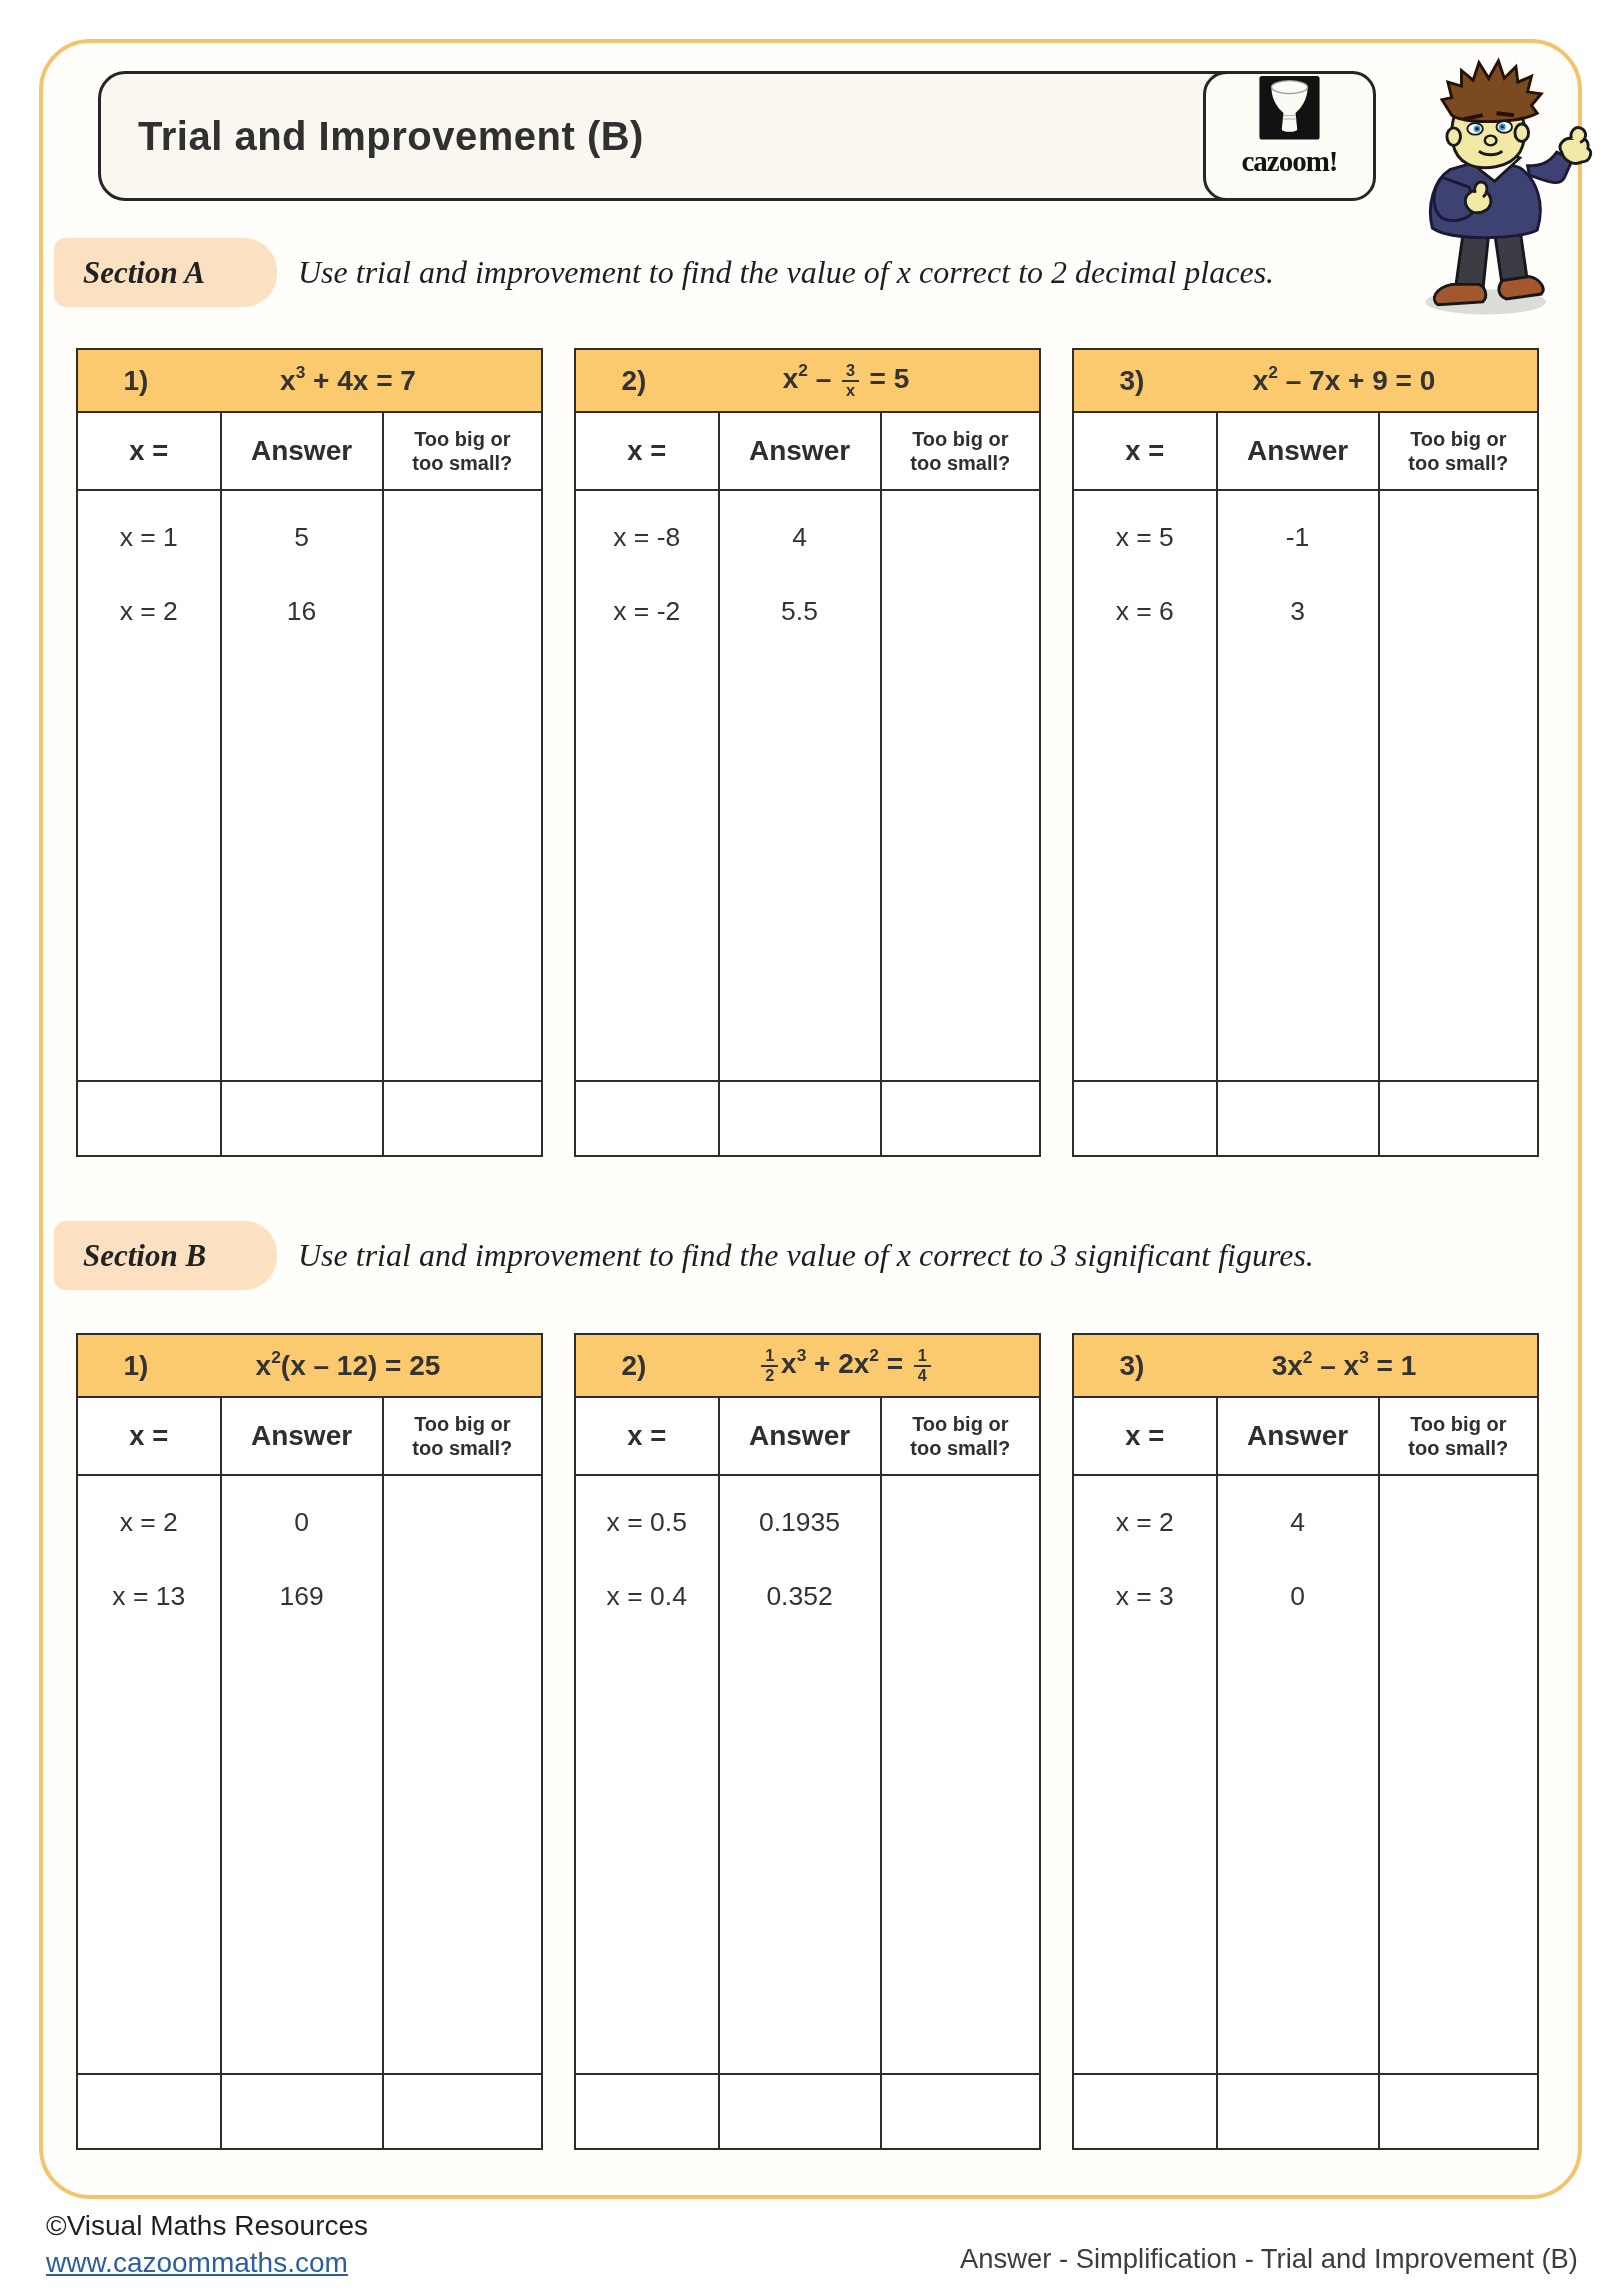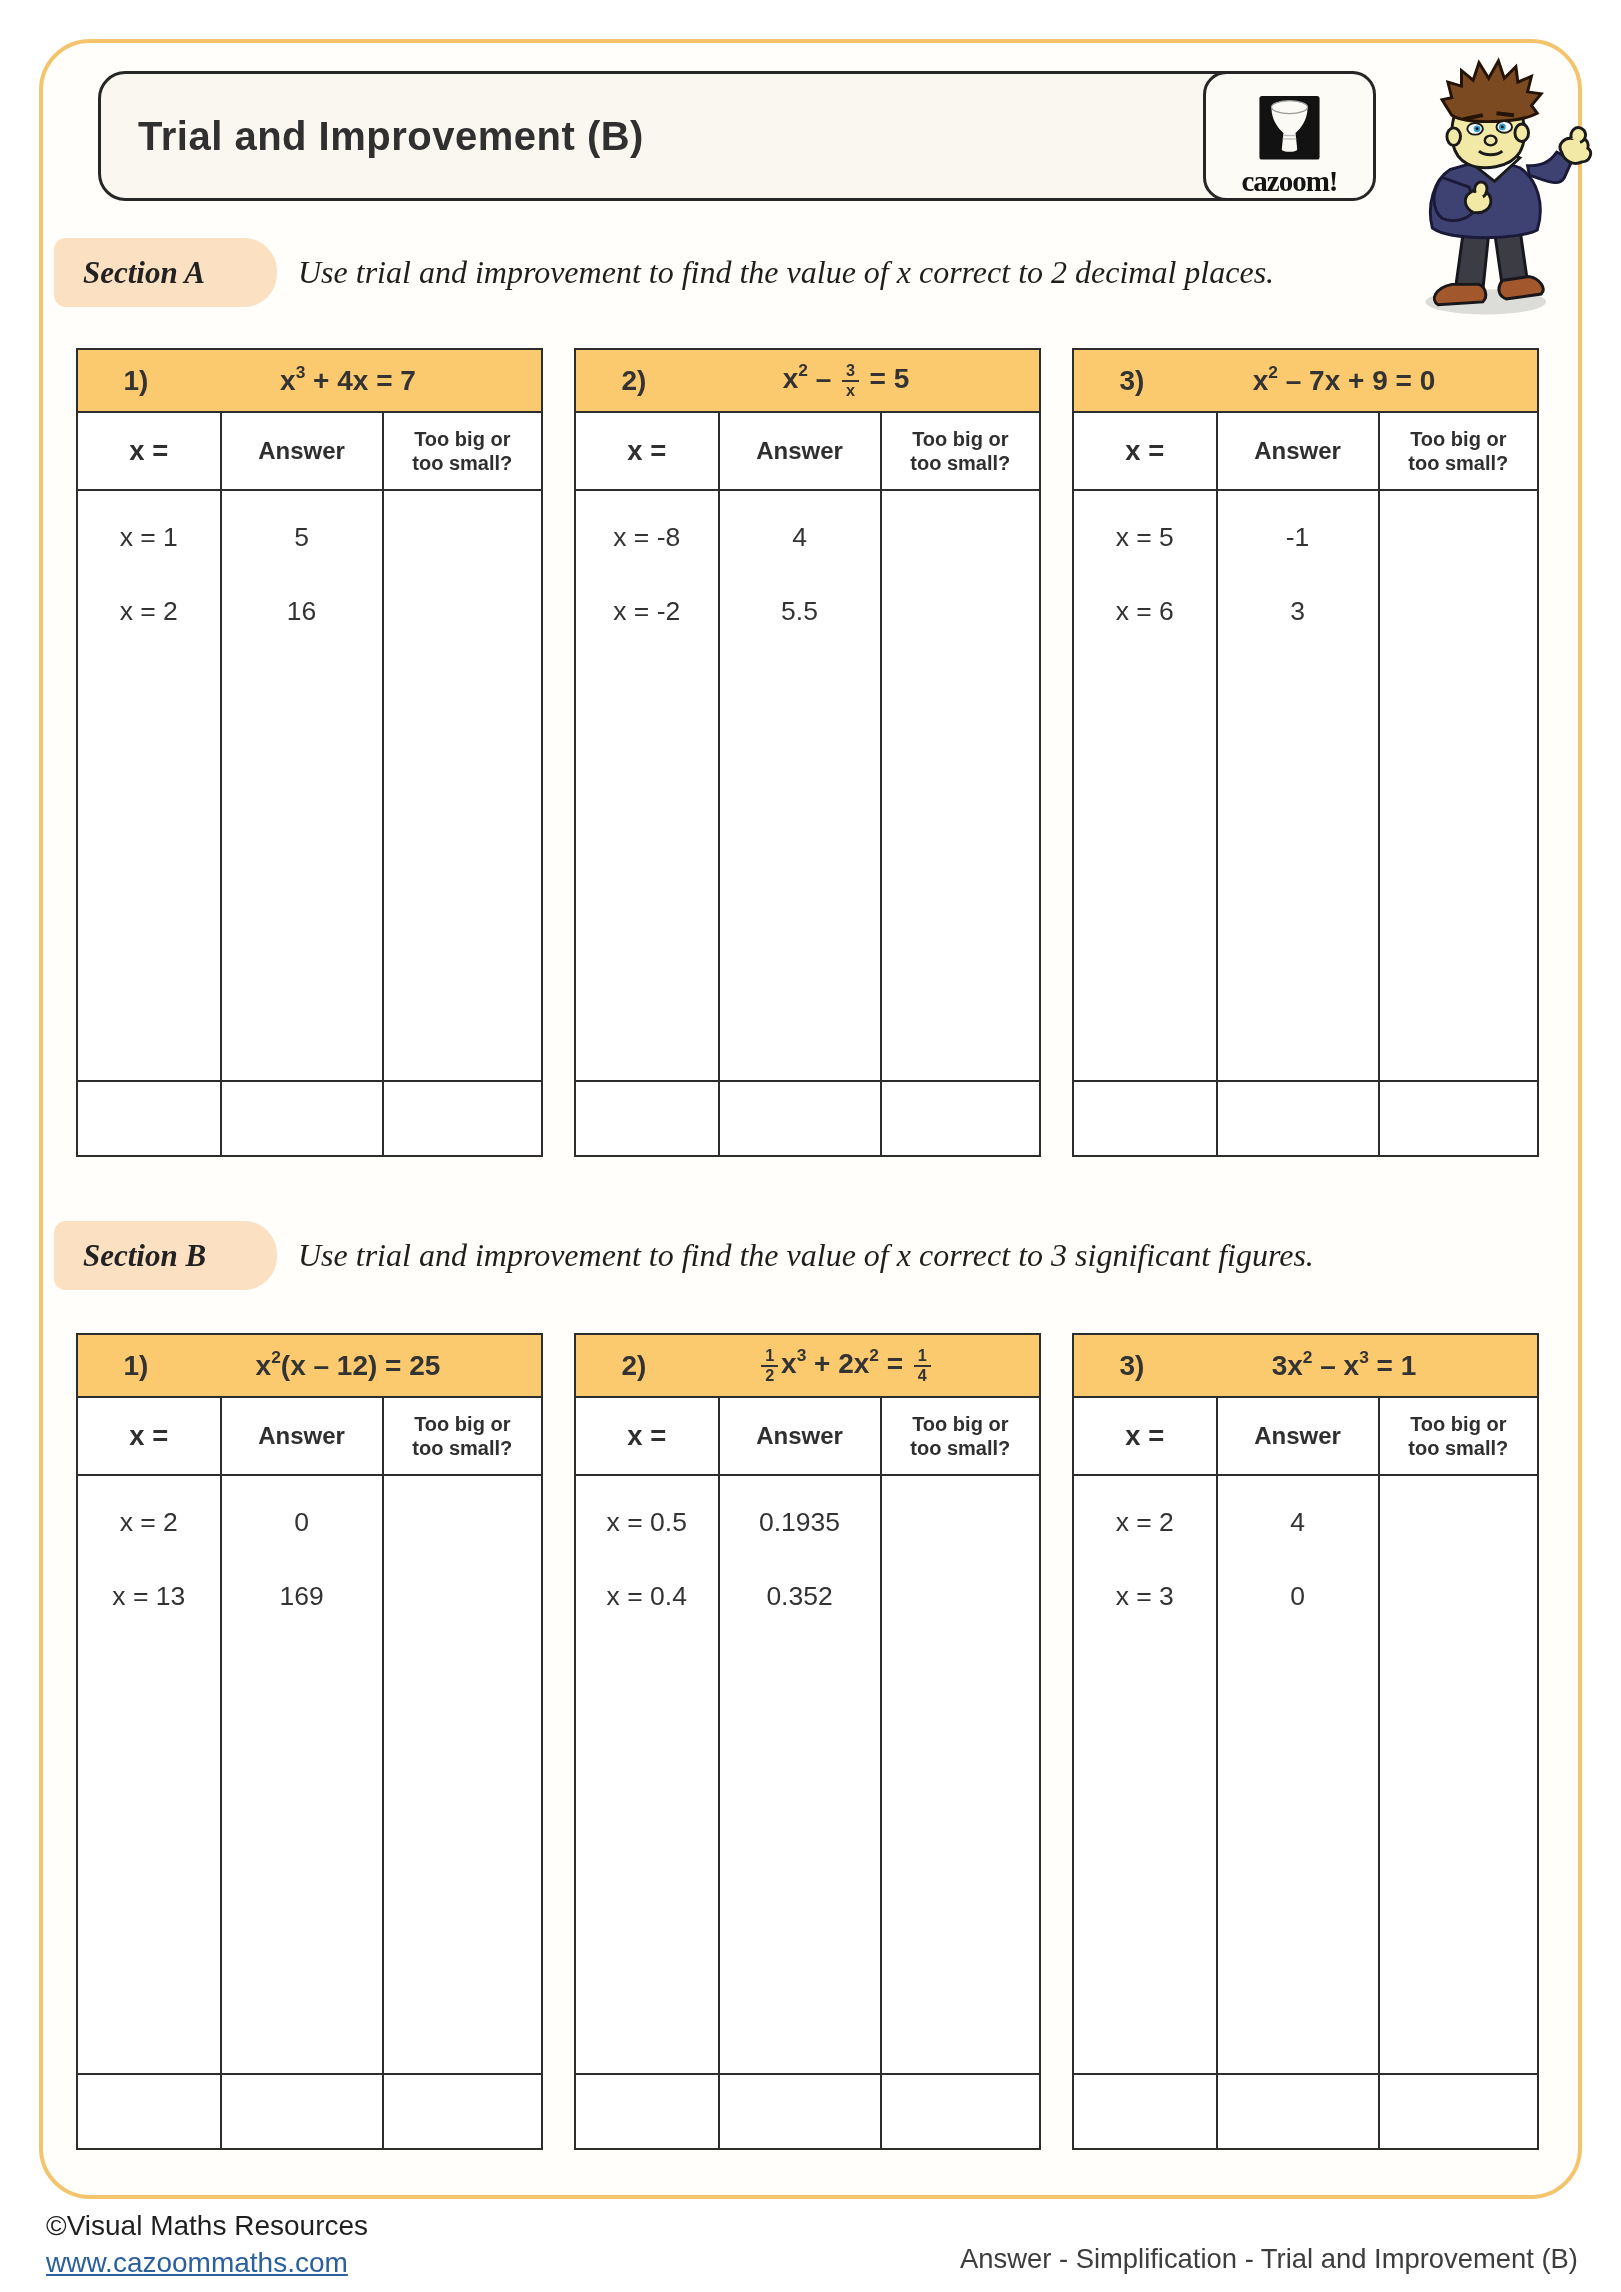--- a/index.html
+++ b/index.html
@@ -10,21 +10,21 @@
   .outer-border{position:absolute;left:39px;top:39px;width:1543px;height:2160px;
     border:4.9px solid #F4C46C;border-radius:51px;background:#fffefb;box-sizing:border-box;}
 
   
   .title-box{position:absolute;left:98px;top:71px;width:1277px;height:130px;background:#F9F7EF;
     border:3.9px solid #262626;border-radius:27.4px;box-sizing:border-box;display:flex;align-items:center;}
   .title-text{font-size:40px;font-weight:700;color:#303030;padding-left:37px;letter-spacing:0.5px;}
 
   
   .logo-box{position:absolute;left:1203px;top:71px;width:173px;height:130px;background:#FCFBF6;
-    border:3.9px solid #262626;border-radius:23.5px;box-sizing:border-box;display:flex;flex-direction:column;align-items:center;justify-content:flex-end;}
+    border:3.9px solid #262626;border-radius:23.5px;box-sizing:border-box;display:flex;flex-direction:column;align-items:center;justify-content:flex-start;}
   .logo-drum{width:63px;height:67px;margin-top:2px;}
   .logo-word{font-family:"Liberation Serif",serif;font-weight:700;font-size:29px;color:#141414;letter-spacing:-1px;margin-top:2px;}
 
   .mascot{position:absolute;left:1374px;top:51px;width:243px;height:282px;}
 
   
   .badge{position:absolute;left:54px;width:223px;height:69px;background:#FBE0C2;
     border-radius:11.8px 33px 33px 11.8px;display:flex;align-items:center;box-sizing:border-box;padding-left:29px;}
   .badge-a{top:238px;} .badge-b{top:1221px;text-align:center;}
   .badge-text{font-family:"Liberation Serif",serif;font-style:italic;font-weight:700;font-size:31px;color:#222;}
@@ -43,21 +43,21 @@
   .tnum{flex:0 0 116px;text-align:center;font-size:28px;font-weight:700;color:#333;}
   .teq{flex:1;text-align:center;font-size:28px;font-weight:700;color:#333;padding-right:39px;}
   .teq sup{font-size:.62em;position:relative;top:-2px;}
   .frac{display:inline-flex;flex-direction:column;align-items:center;vertical-align:middle;margin:0 2.9px;line-height:1;}
   .fn,.fd{font-size:.58em;line-height:1.1;padding:0 3.9px;}
   .fd{border-top:2px solid #333;}
 
   .tbl-cols{flex:0 0 78px;display:flex;border-bottom:2.9px solid #2d2d2d;box-sizing:border-box;}
   .c{display:flex;align-items:center;justify-content:center;box-sizing:border-box;text-align:center;}
   .cx{flex:0 0 31%;border-right:2.9px solid #2d2d2d;font-size:27.4px;font-weight:700;color:#2f2f2f;}
-  .ca{flex:0 0 35%;border-right:2.9px solid #2d2d2d;font-size:24px;font-weight:700;color:#2f2f2f;}
+  .ca{flex:0 0 35%;border-right:2.9px solid #2d2d2d;font-size:28px;font-weight:700;color:#2f2f2f;}
   .cv{flex:1;font-size:20px;font-weight:700;line-height:1.2;color:#2f2f2f;padding:0 13.7px;}
 
   .tbl-body{flex:1;display:flex;box-sizing:border-box;}
   .b{box-sizing:border-box;padding-top:9.8px;}
   .bx{flex:0 0 31%;border-right:2.9px solid #2d2d2d;}
   .ba{flex:0 0 35%;border-right:2.9px solid #2d2d2d;}
   .bv{flex:1;}
   .entry{height:74px;display:flex;align-items:center;justify-content:center;font-size:26.5px;color:#333;}
 
   .tbl-foot{flex:0 0 75px;display:flex;border-top:2.9px solid #2d2d2d;box-sizing:border-box;}

